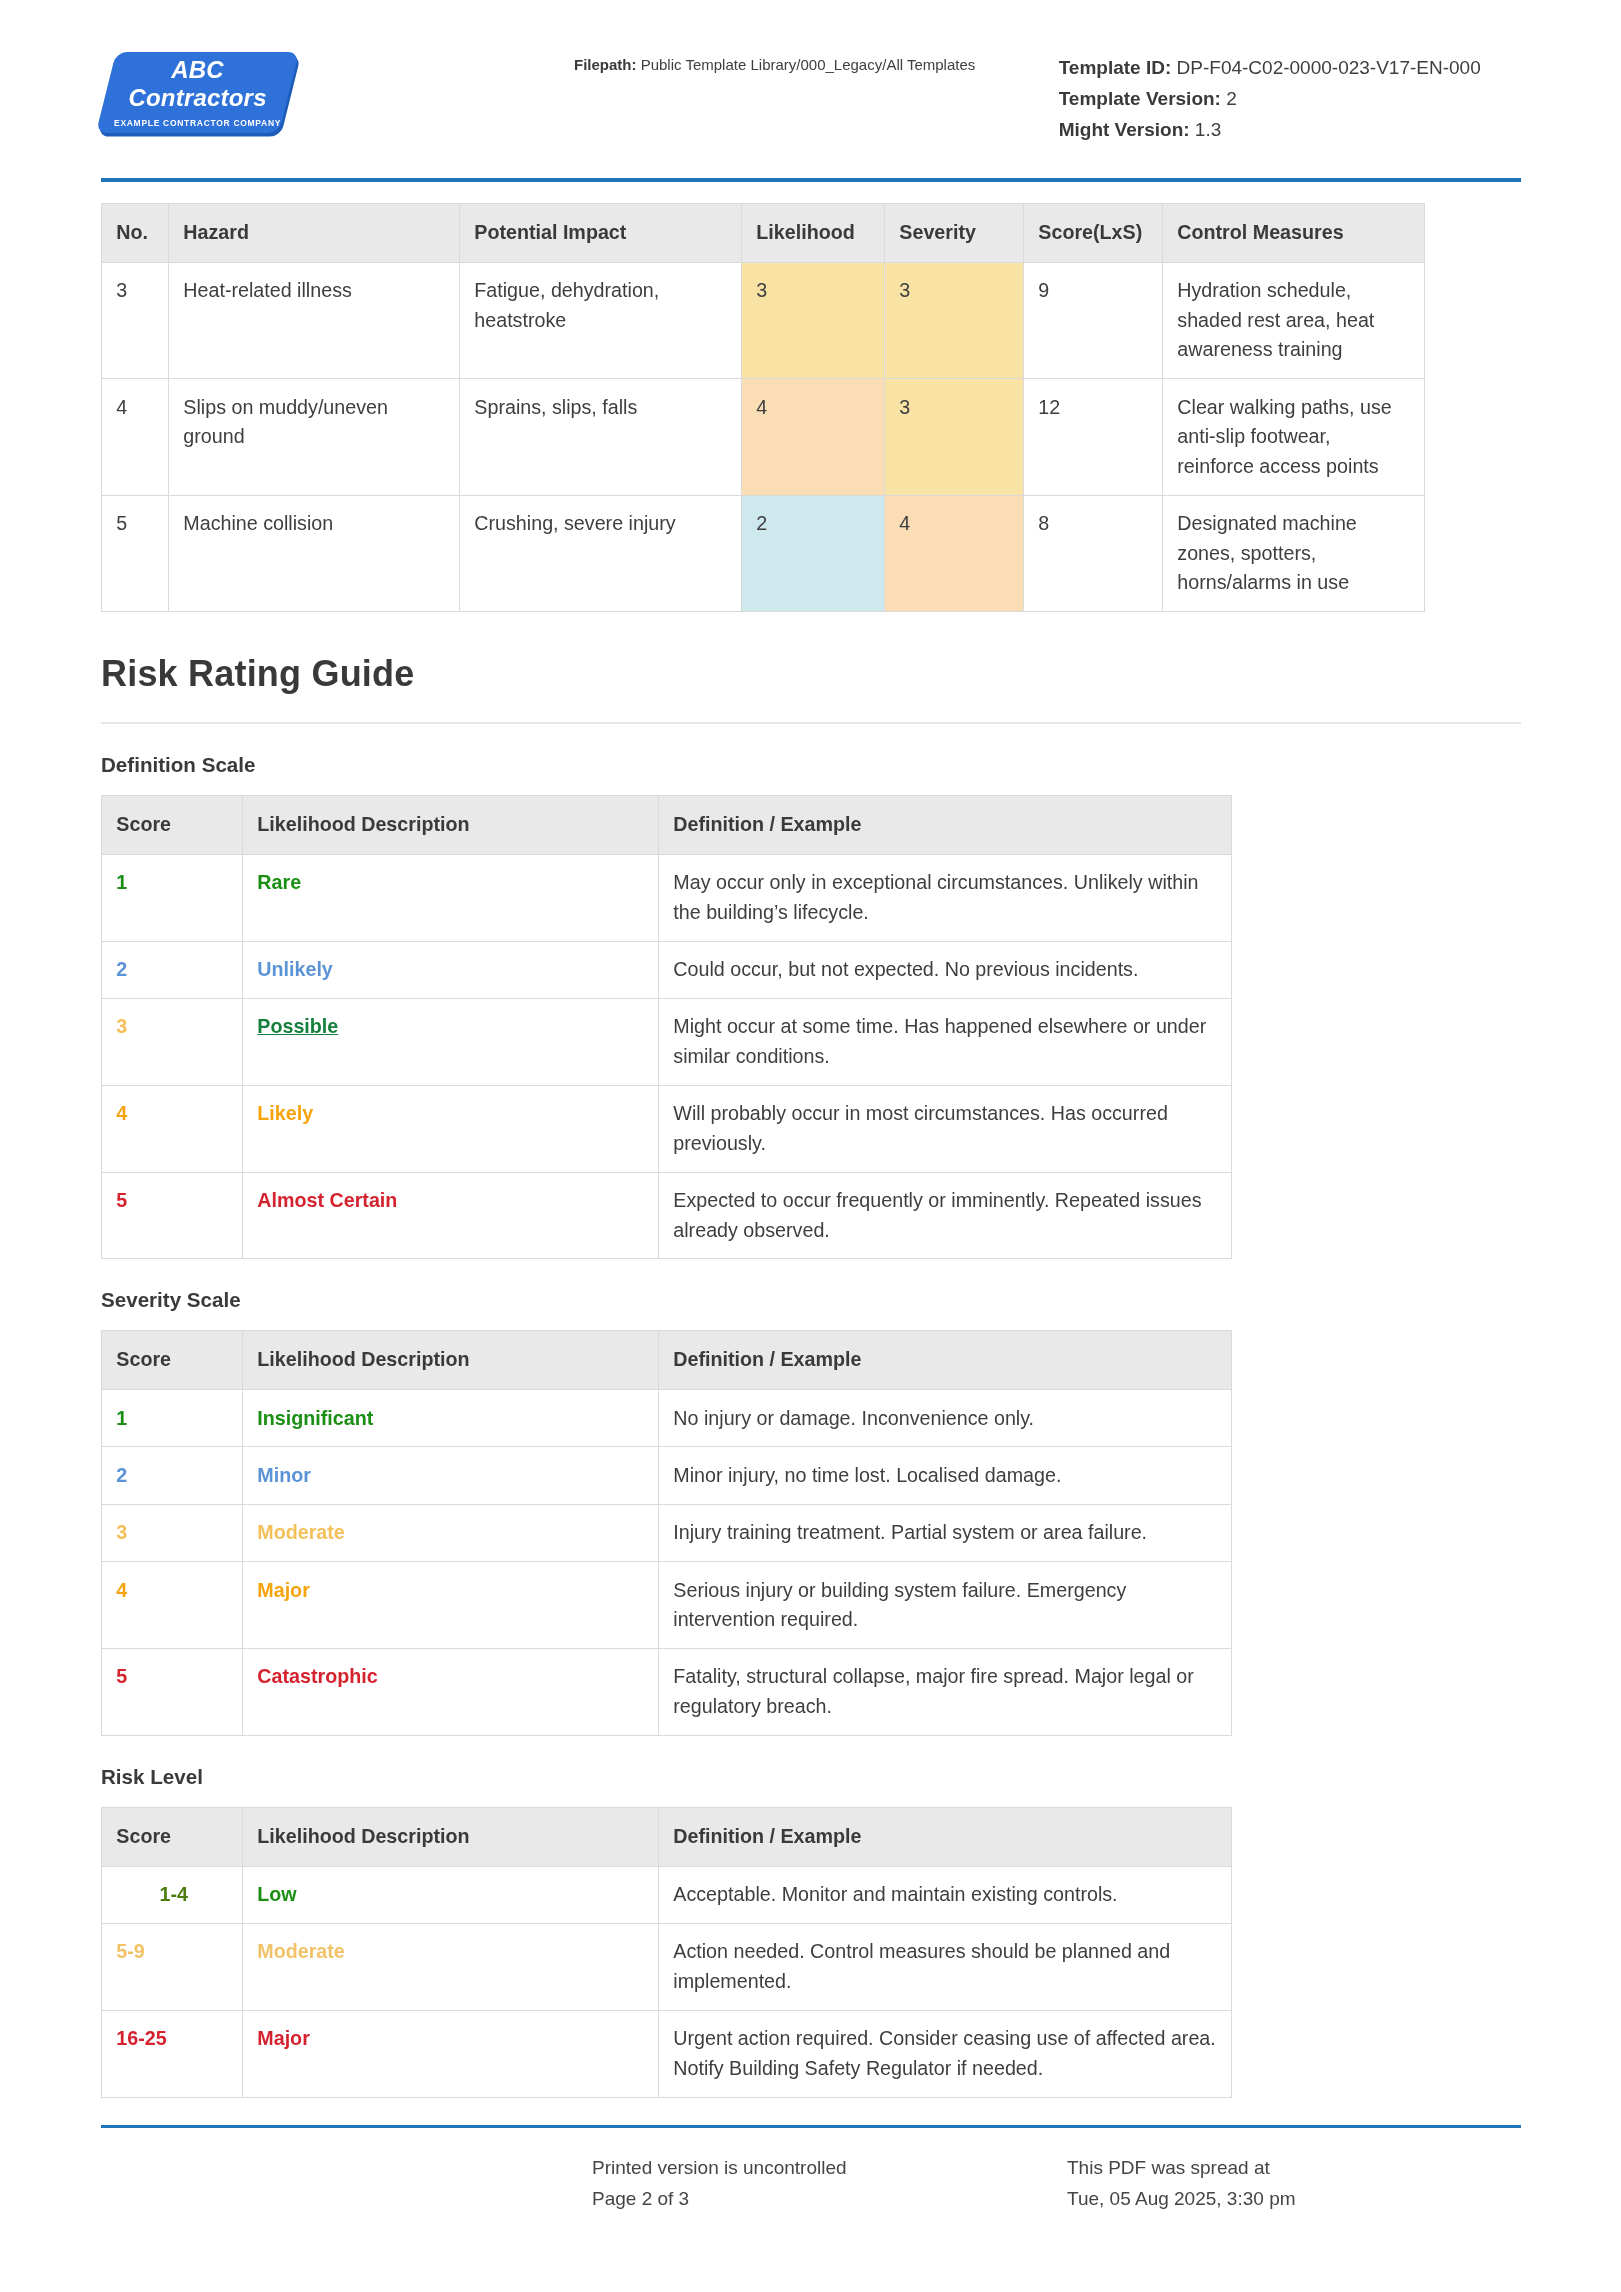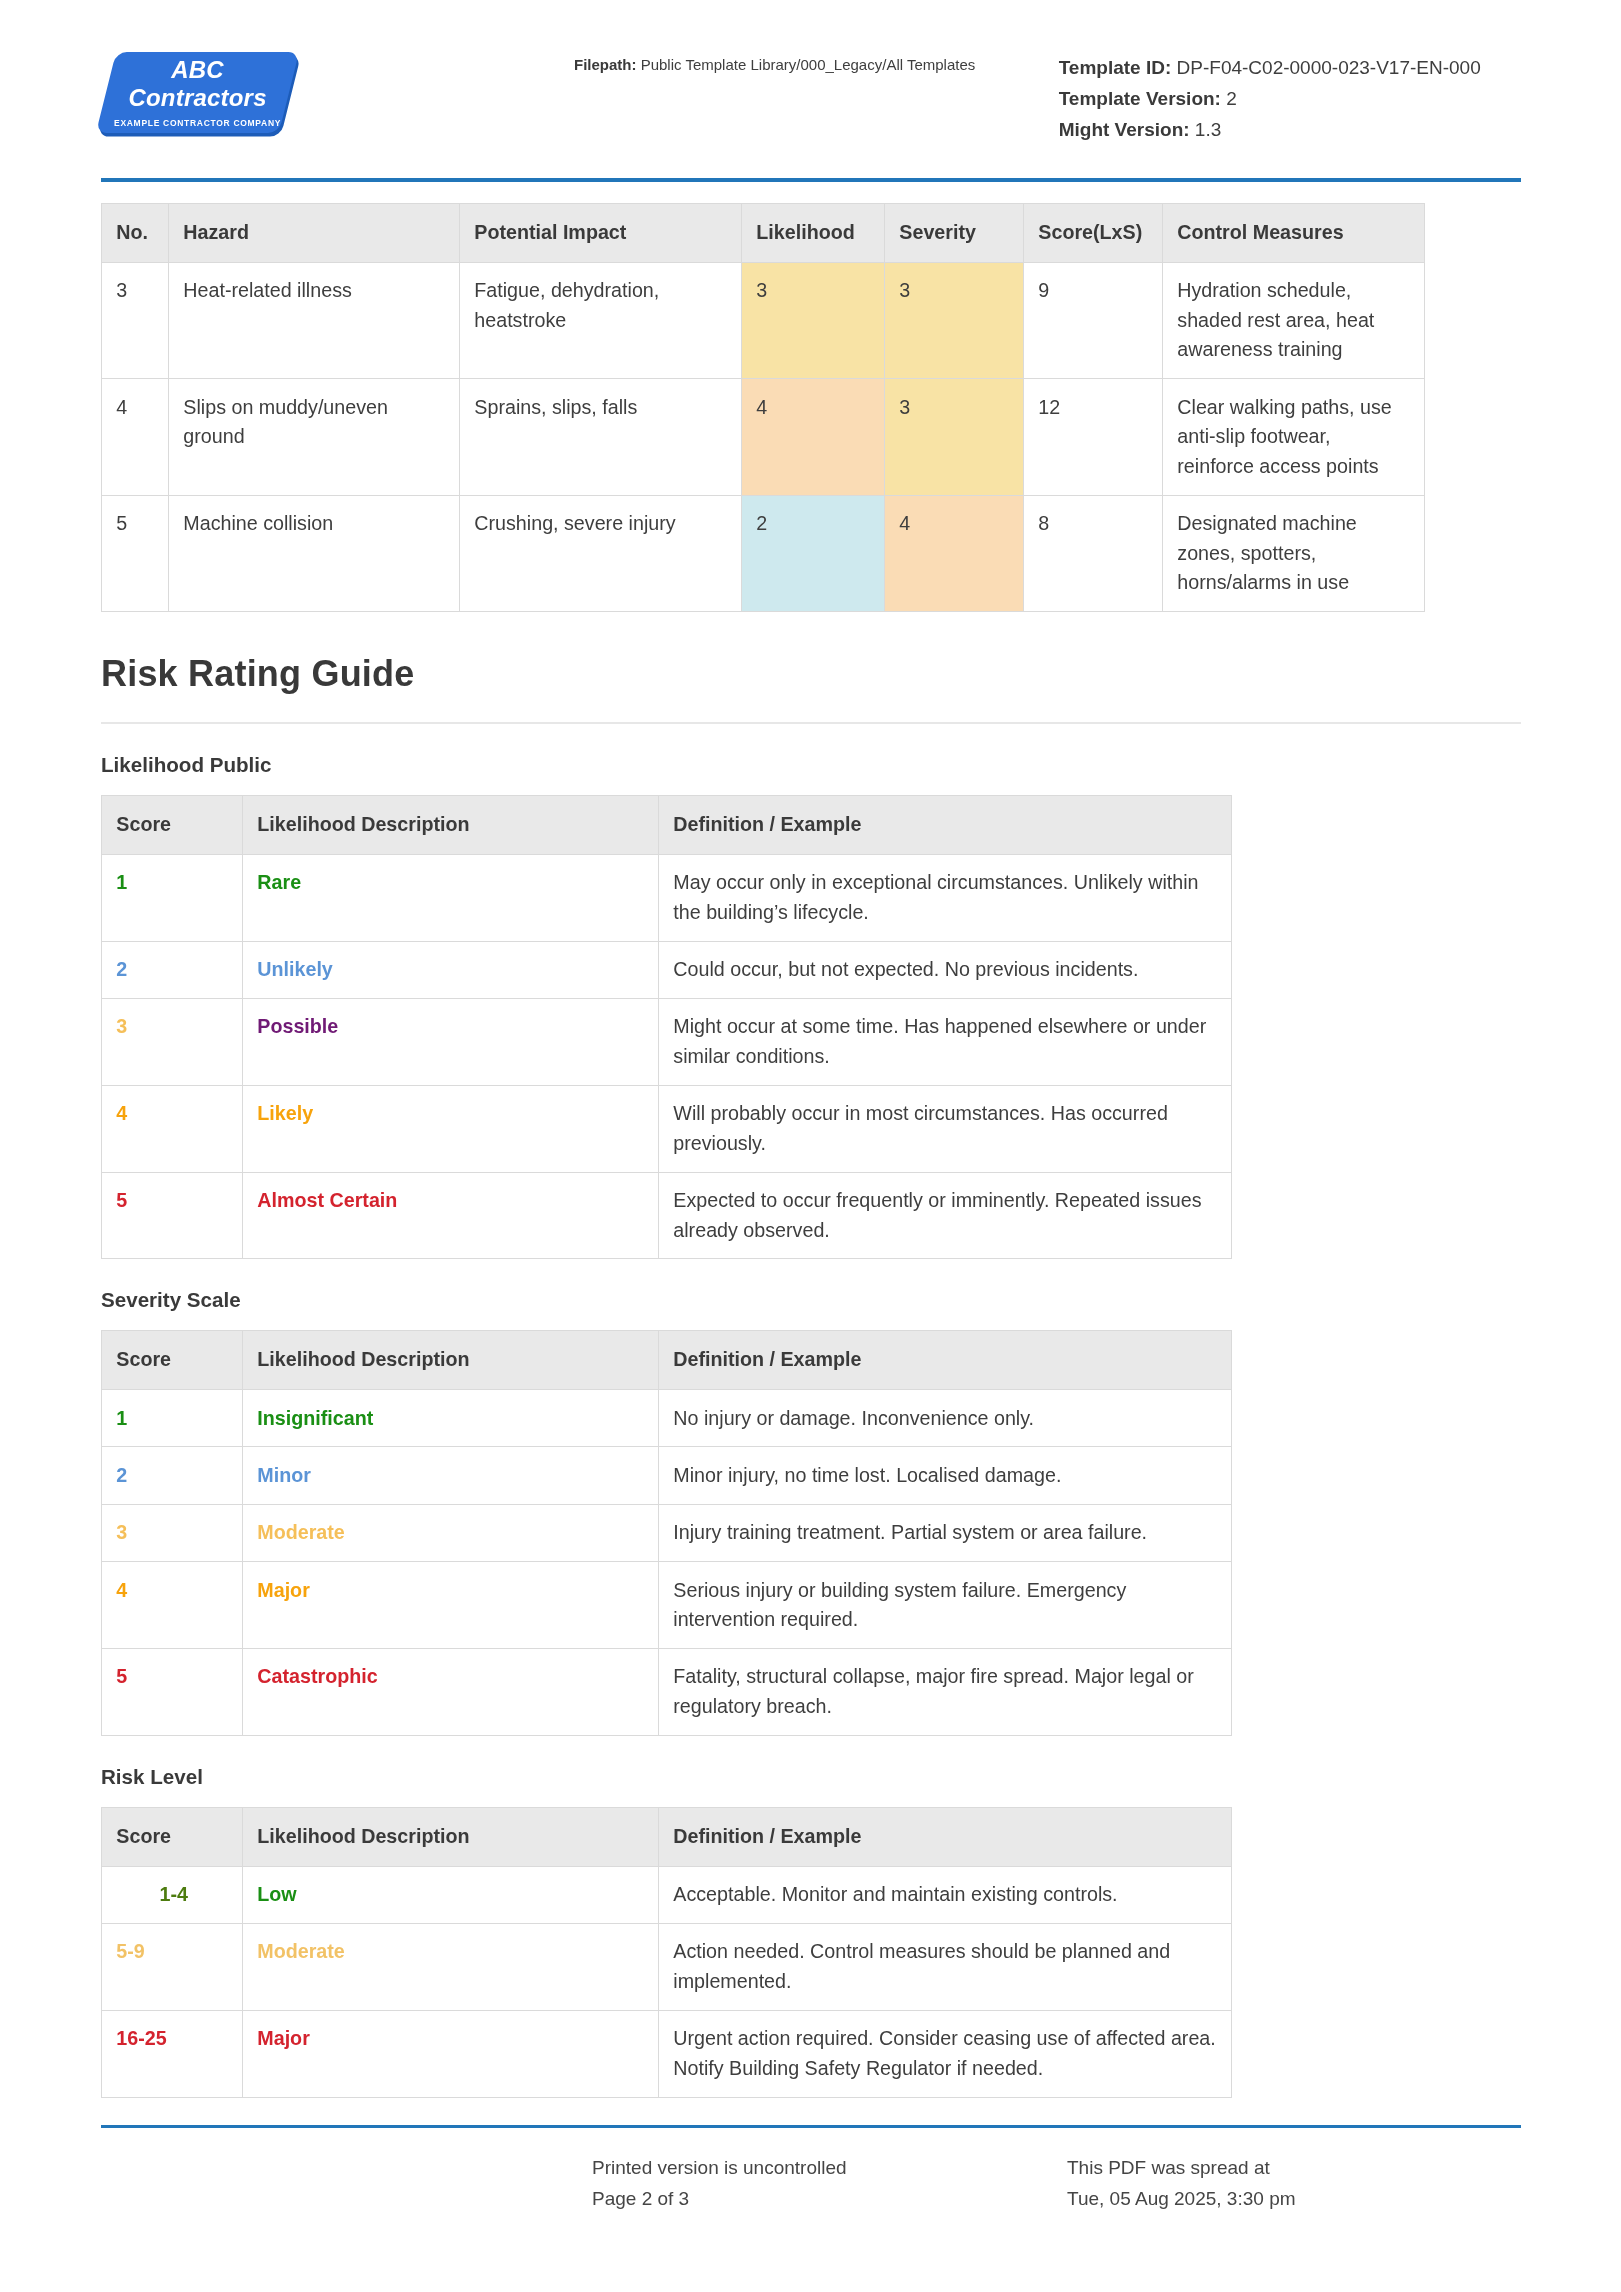--- a/index.html
+++ b/index.html
@@ -131,21 +131,21 @@
           <td>8</td>
           <td>Designated machine zones, spotters, horns/alarms in use</td>
         </tr>
       </tbody>
   </table>
 
   <h1 class="guide-title">Risk Rating Guide</h1>
   <div class="light-rule"></div>
 
   <section>
-    <h3 class="scale-caption">Likelihood Public</h3>
+    <h3 class="scale-caption">Definition Scale</h3>
     <table class="scale-table">
       <colgroup>
           <col style="width:141px">
           <col style="width:416px">
           <col style="width:573px">
         </colgroup>
       <thead>
         <tr>
             <th>Score</th>
             <th>Likelihood Description</th>
@@ -158,21 +158,21 @@
             <td class="label" style="color: rgb(26, 143, 20);">Rare</td>
             <td class="definition">May occur only in exceptional circumstances. Unlikely within the building’s lifecycle.</td>
           </tr>
           <tr>
             <td class="score" style="color: rgb(91, 148, 214);">2</td>
             <td class="label" style="color: rgb(91, 148, 214);">Unlikely</td>
             <td class="definition">Could occur, but not expected. No previous incidents.</td>
           </tr>
           <tr>
             <td class="score" style="color: rgb(245, 191, 89);">3</td>
-            <td class="label" style="color: #701a75;">Possible</td>
+            <td class="label" style="color: #15803d; text-decoration: underline;">Possible</td>
             <td class="definition">Might occur at some time. Has happened elsewhere or under similar conditions.</td>
           </tr>
           <tr>
             <td class="score" style="color: rgb(247, 163, 12);">4</td>
             <td class="label" style="color: rgb(247, 163, 12);">Likely</td>
             <td class="definition">Will probably occur in most circumstances. Has occurred previously.</td>
           </tr>
           <tr>
             <td class="score" style="color: rgb(212, 35, 46);">5</td>
             <td class="label" style="color: rgb(212, 35, 46);">Almost Certain</td>

